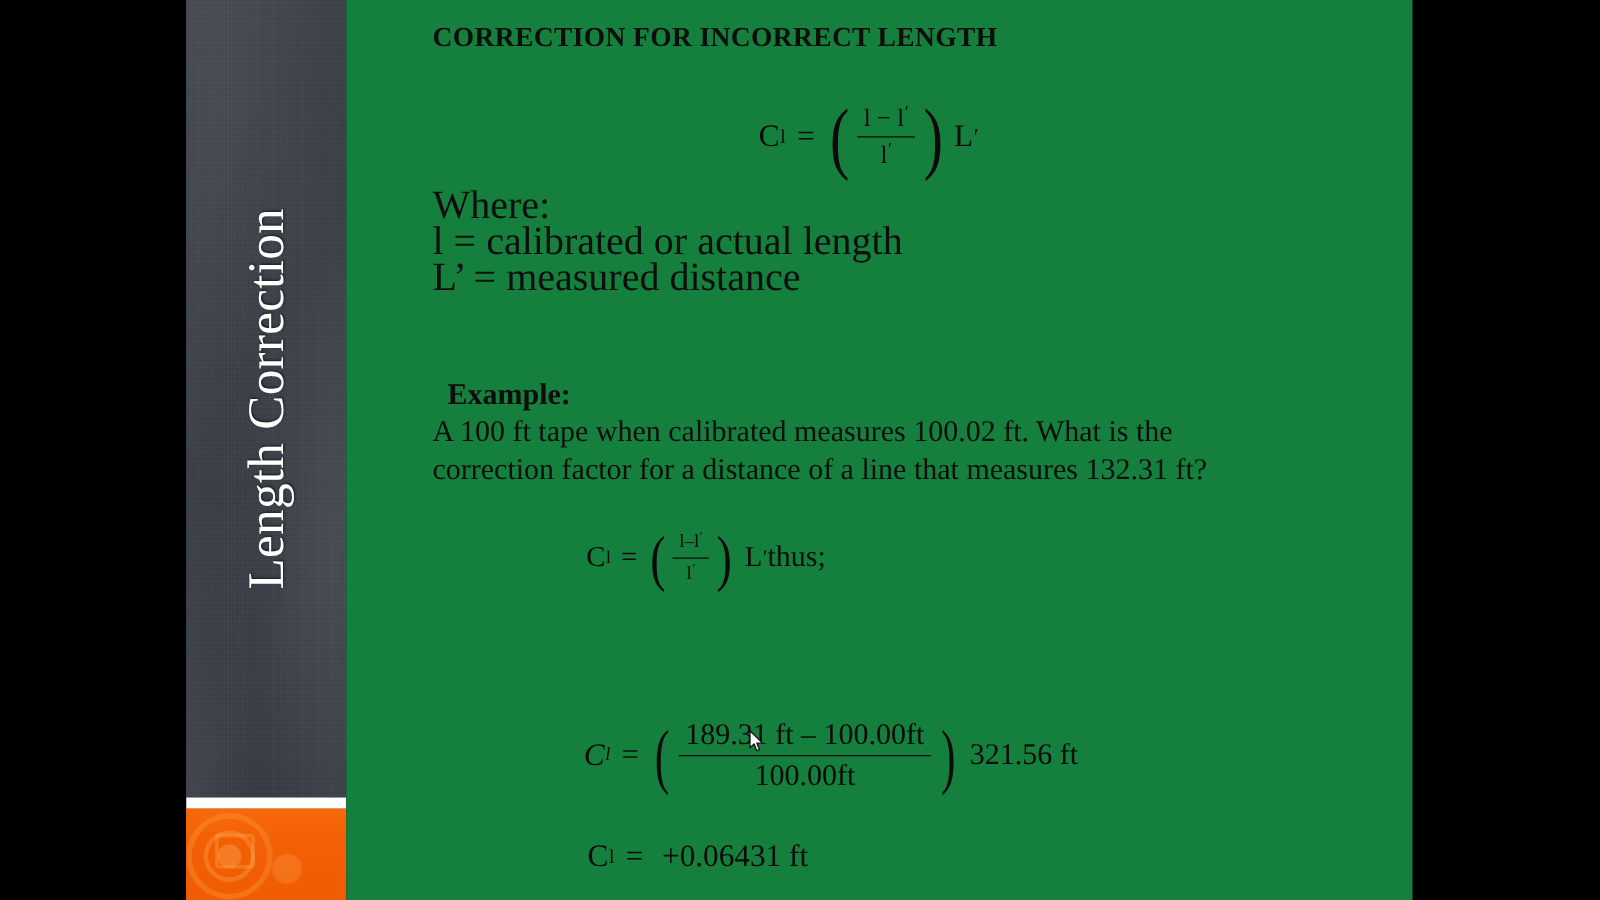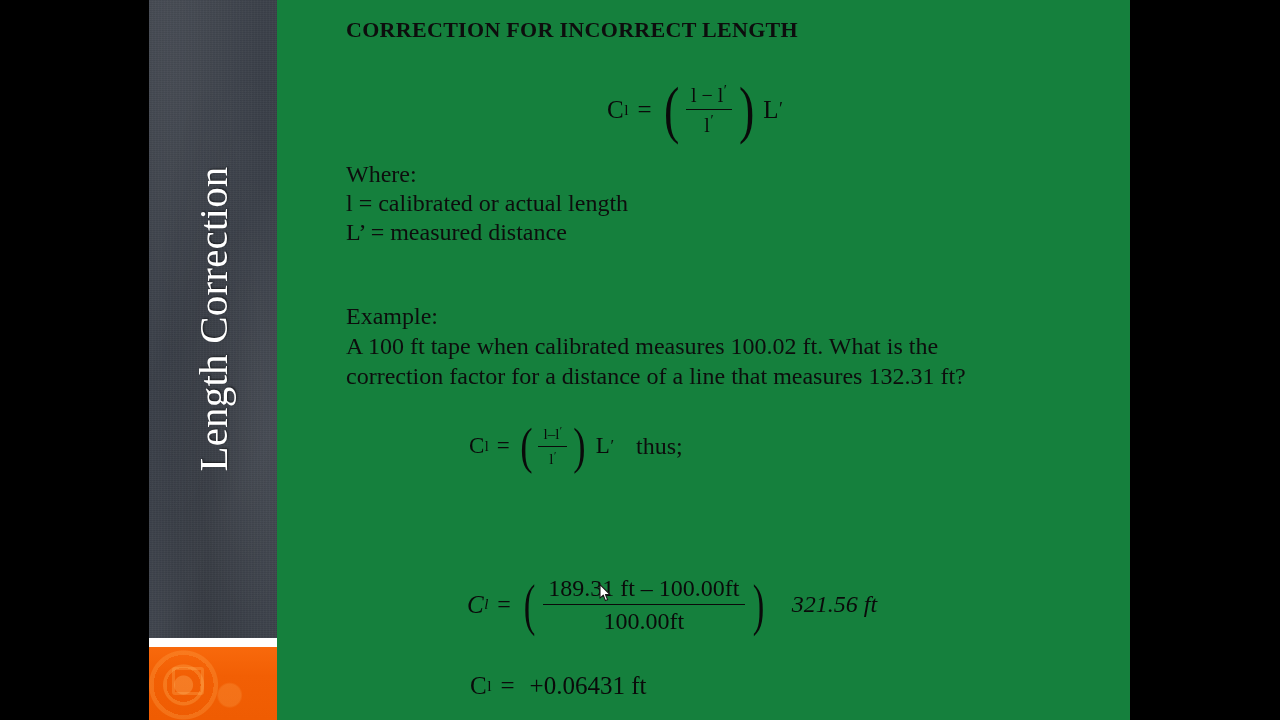--- a/index.html
+++ b/index.html
@@ -195,74 +195,73 @@
     font-size: 25px;
   }
   #formula-main .paren { font-size: 64px; line-height: 0; transform: scaleX(0.72); }
   #formula-main .frac  { font-size: 20px; }
   #formula-main .eq    { margin: 0 9px; }
 
   
   #where-block {
     position: absolute;
     left: 69px;
-    top: 160px;
-    font-family: "Liberation Serif", "DejaVu Serif", serif;
-    font-size: 24px;
+    top: 149px;
+    font-family: "Liberation Serif", "DejaVu Serif", serif;
+    font-size: 32px;
     line-height: 29px;
     color: #0d0d0d;
   }
   #where-block .wline { white-space: nowrap; }
 
   
   #example-block {
     position: absolute;
     left: 69px;
     top: 301px;
     font-family: "Liberation Serif", "DejaVu Serif", serif;
     font-size: 24px;
     line-height: 30px;
     color: #0d0d0d;
   }
-  #example-label { font-weight: normal; }
+  #example-label { font-weight: bold; margin-left: 12px; }
   #example-block .eline { white-space: nowrap; }
 
   
   #formula-restate-wrap {
     position: absolute;
     left: 192px;
     top: 424px;
     display: flex;
     align-items: center;
   }
   #formula-restate {
     font-size: 23px;
   }
   #formula-restate .paren { font-size: 50px; line-height: 0; transform: scaleX(0.74); }
   #formula-restate .frac  { font-size: 15px; }
   #formula-restate .eq    { margin: 0 8px; }
   #thus-text {
-    margin-left: 22px;
     font-family: "Liberation Serif", "DejaVu Serif", serif;
     font-size: 24px;
     color: #0d0d0d;
   }
 
   
   #formula-numeric {
     position: absolute;
     left: 190px;
     top: 574px;
     font-size: 24px;
   }
   #formula-numeric .paren { font-size: 58px; line-height: 0; transform: scaleX(0.60); font-weight: 200; }
   #formula-numeric .frac  { font-size: 24px; }
   #formula-numeric .eq    { margin: 0 9px; }
   #formula-numeric .lead  { font-style: italic; font-size: 25px; }
-  #formula-numeric .tail  { margin-left: 24px; font-style: italic; }
+  #formula-numeric .tail  { margin-left: 8px; }
 
   
   #cursor-artifact {
     position: absolute;
     left: 322px;
     top: 584px;
     width: 13px;
     height: 18px;
     z-index: 5;
     pointer-events: none;

